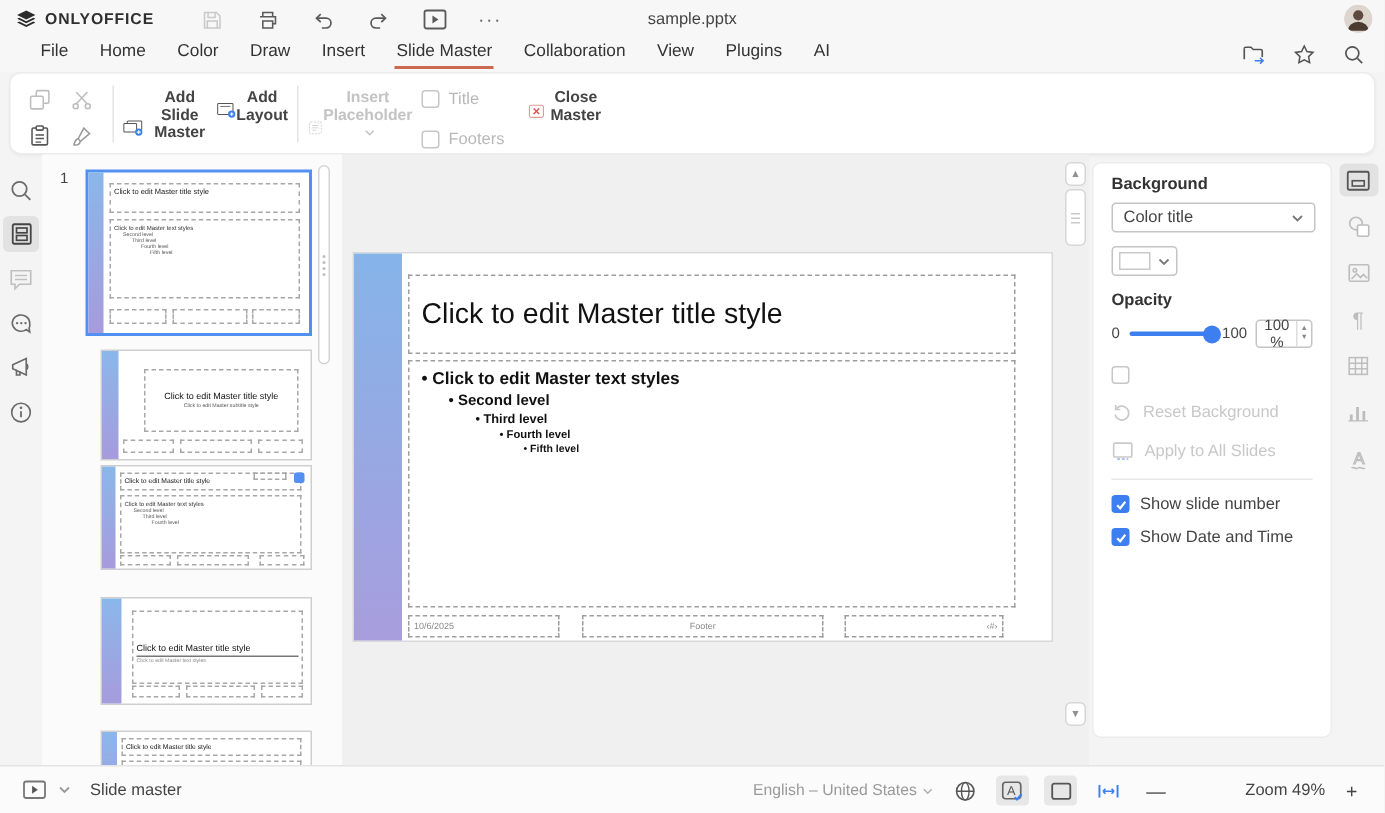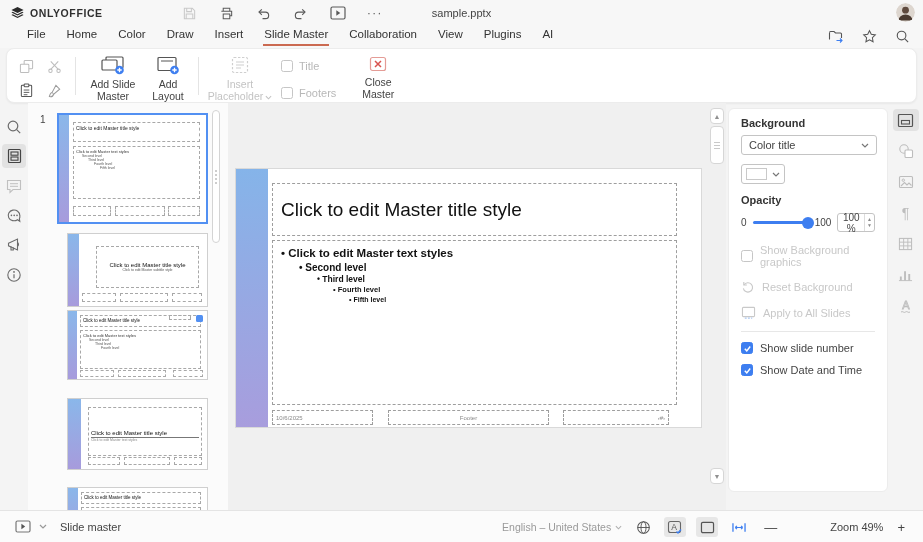--- a/index.html
+++ b/index.html
@@ -1,42 +1,42 @@
 <!DOCTYPE html>
 <html><head>
 <meta charset="utf-8">
 <style>
   * { box-sizing: border-box; margin: 0; padding: 0; }
   html,body { width:923px; height:542px; }
   body { font-family: "Liberation Sans", sans-serif; background:#f4f4f4; overflow:hidden; }
   .screen { position:relative; width:923px; height:542px; background:#f4f4f4; overflow:hidden; }
 
   
-  .topbar { position:absolute; left:0; top:0; width:923px; height:26px; background:#f7f7f7; display:flex; align-items:center;gap:48px; }
+  .topbar { position:absolute; left:0; top:0; width:923px; height:26px; background:#f7f7f7; display:flex; align-items:center; }
   .brand { display:flex; align-items:center; gap:5px; margin-left:10px; }
   .brand-text { font-size:10.5px; font-weight:bold; letter-spacing:.6px; color:#2f2f2f; }
   .tb-icons { display:flex; align-items:center; gap:19px; margin-left:30px; }
   .tb-btn { display:flex; align-items:center; justify-content:center; width:18px; height:18px; cursor:pointer; }
   .doc-title { position:absolute; left:50%; top:0; transform:translateX(-50%); height:26px; line-height:26px; font-size:11px; color:#444; }
   .avatar { position:absolute; right:8px; top:3px; width:19px; height:19px; border-radius:50%; overflow:hidden; }
   .more-dots { font-size:13px; color:#666; letter-spacing:1px; line-height:10px; }
 
   
   .menubar { position:absolute; left:0; top:26px; width:923px; height:22px; background:#f7f7f7; display:flex; align-items:flex-start; }
   .menu-items { display:flex; gap:19px; margin-left:26px; }
   .menu-item { font-size:11.5px; color:#333; padding:2px 1px 4px; cursor:pointer; }
   .menu-item.active { border-bottom:2px solid #cb6a51; }
   .menu-right { position:absolute; right:12px; top:1px; display:flex; gap:15px; align-items:center; }
 
   
   .ribbon { position:absolute; left:6px; top:48px; width:911px; height:55px; background:#ffffff; border:1px solid #ececec; border-radius:8px; box-shadow:0 1px 2px rgba(0,0,0,.05); display:flex; align-items:flex-start; }
   .clip-grid { display:grid; grid-template-columns:18px 18px; grid-template-rows:18px 18px; gap:6px 10px; margin:8px 6px 0 10px; }
   .clip-grid .tb-btn { width:18px; height:18px; }
   .rib-divider { width:1px; height:38px; background:#e4e4e4; margin:8px 6px 0; }
-  .rib-big { display:flex; flex-direction:column; align-items:center; margin-top:7px; cursor:pointer; }
+  .rib-big { display:flex; flex-direction:row; align-items:flex-end; margin-top:7px; cursor:pointer;font-weight:bold; }
   .rib-big .rlabel { font-size:10.5px; line-height:11.5px; color:#444; text-align:center; margin-top:4px; }
   .rib-big.disabled .rlabel { color:#c3c3c3; }
   .rib-checkcol { display:flex; flex-direction:column; gap:15px; margin:11px 10px 0 6px; }
   .rib-check { display:flex; align-items:center; gap:6px; cursor:pointer; }
   .cbx { width:12px; height:12px; border:1px solid #c6c6c6; border-radius:2.5px; background:#fff; flex:0 0 auto; }
   .cbx.checked { background:#3d7ef0; border-color:#3d7ef0; display:flex; align-items:center; justify-content:center; }
   .rib-check .clabel { font-size:11px; color:#b8b8b8; }
   .chev-mini { margin-left:2px; }
 
   
@@ -482,21 +482,20 @@
         <span class="val">100 %</span>
         <span class="spin-arrows">
             <span>▲</span>
             <span>▼</span>
           </span>
       </span>
     </div>
 
     <div class="rp-check disabled">
       <span class="cbx"></span>
-      <span class="lbl">Show Background graphics</span>
     </div>
 
     <div class="rp-action">
       <svg width="14" height="14" viewBox="0 0 16 16">
           <path d="M3.5 5.5a5.3 5.3 0 1 1-.8 4" fill="none" stroke="#c9c9c9" stroke-width="1.3"></path>
           <path d="M3.2 2.2v3.5h3.5" fill="none" stroke="#c9c9c9" stroke-width="1.3"></path>
         </svg>
       <span class="lbl">Reset Background</span>
     </div>
 

